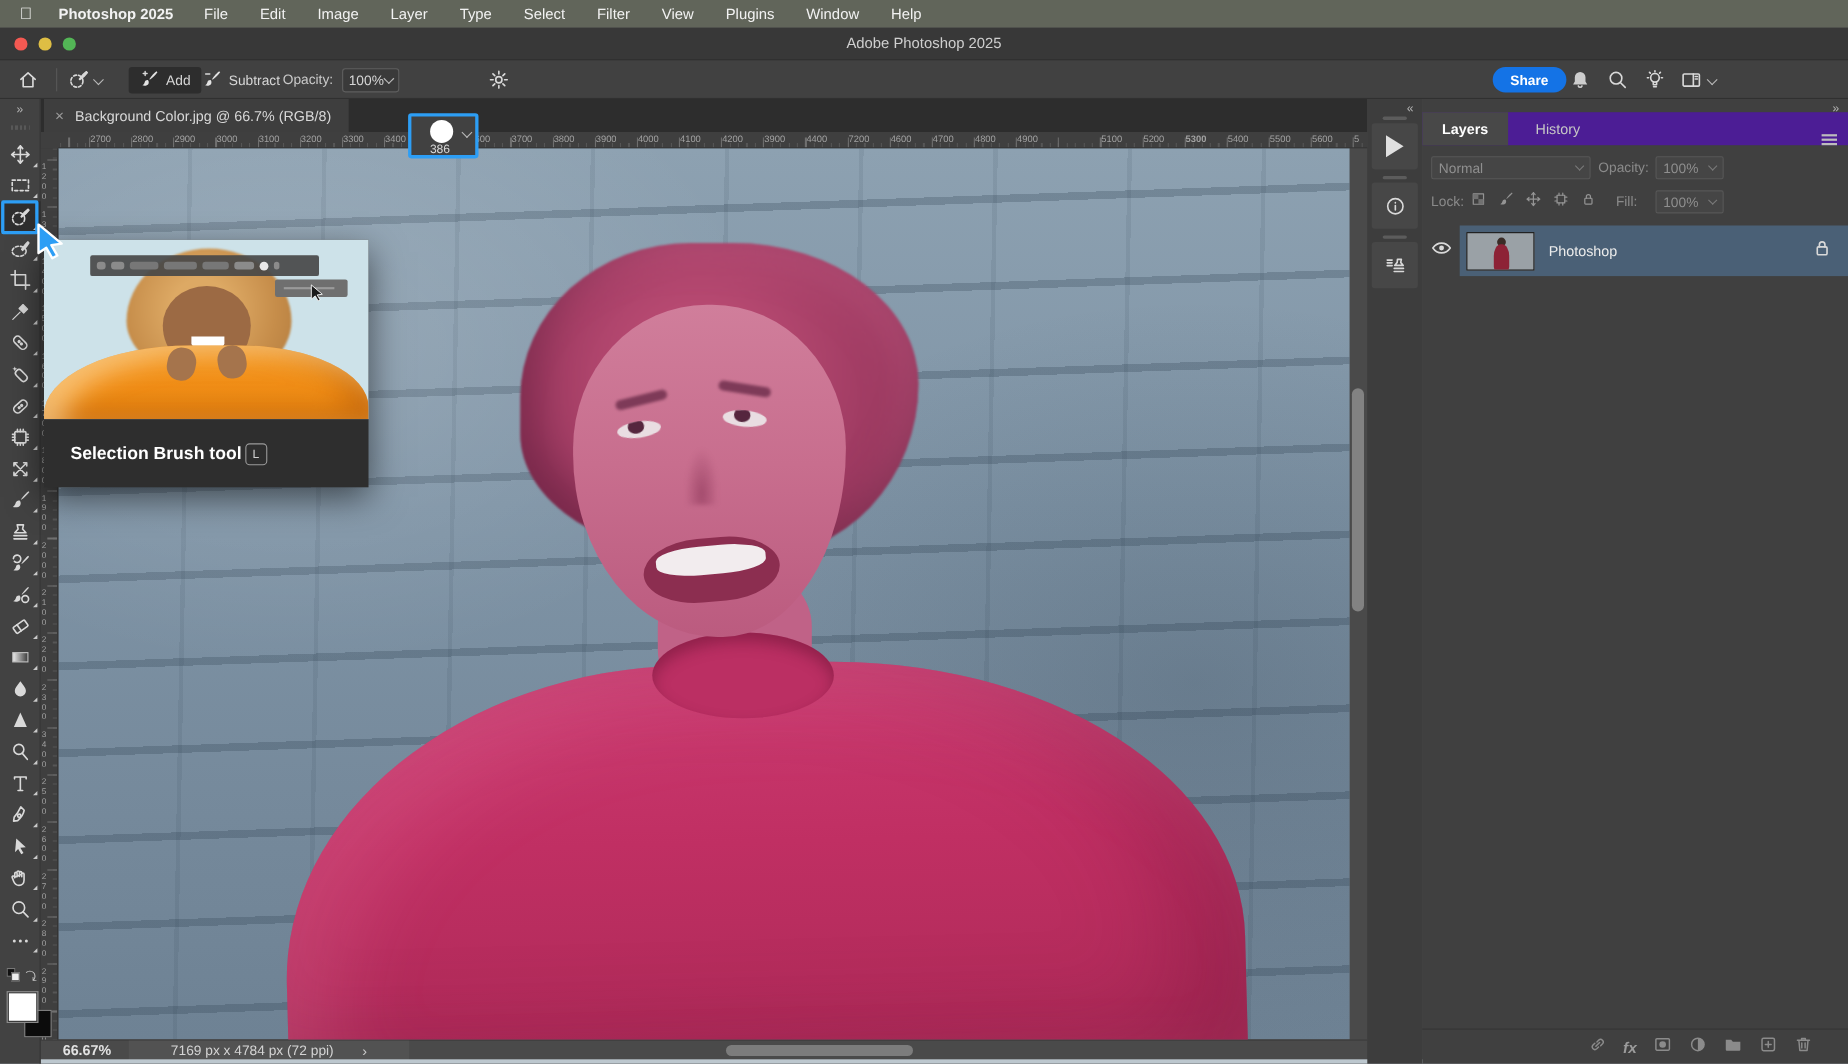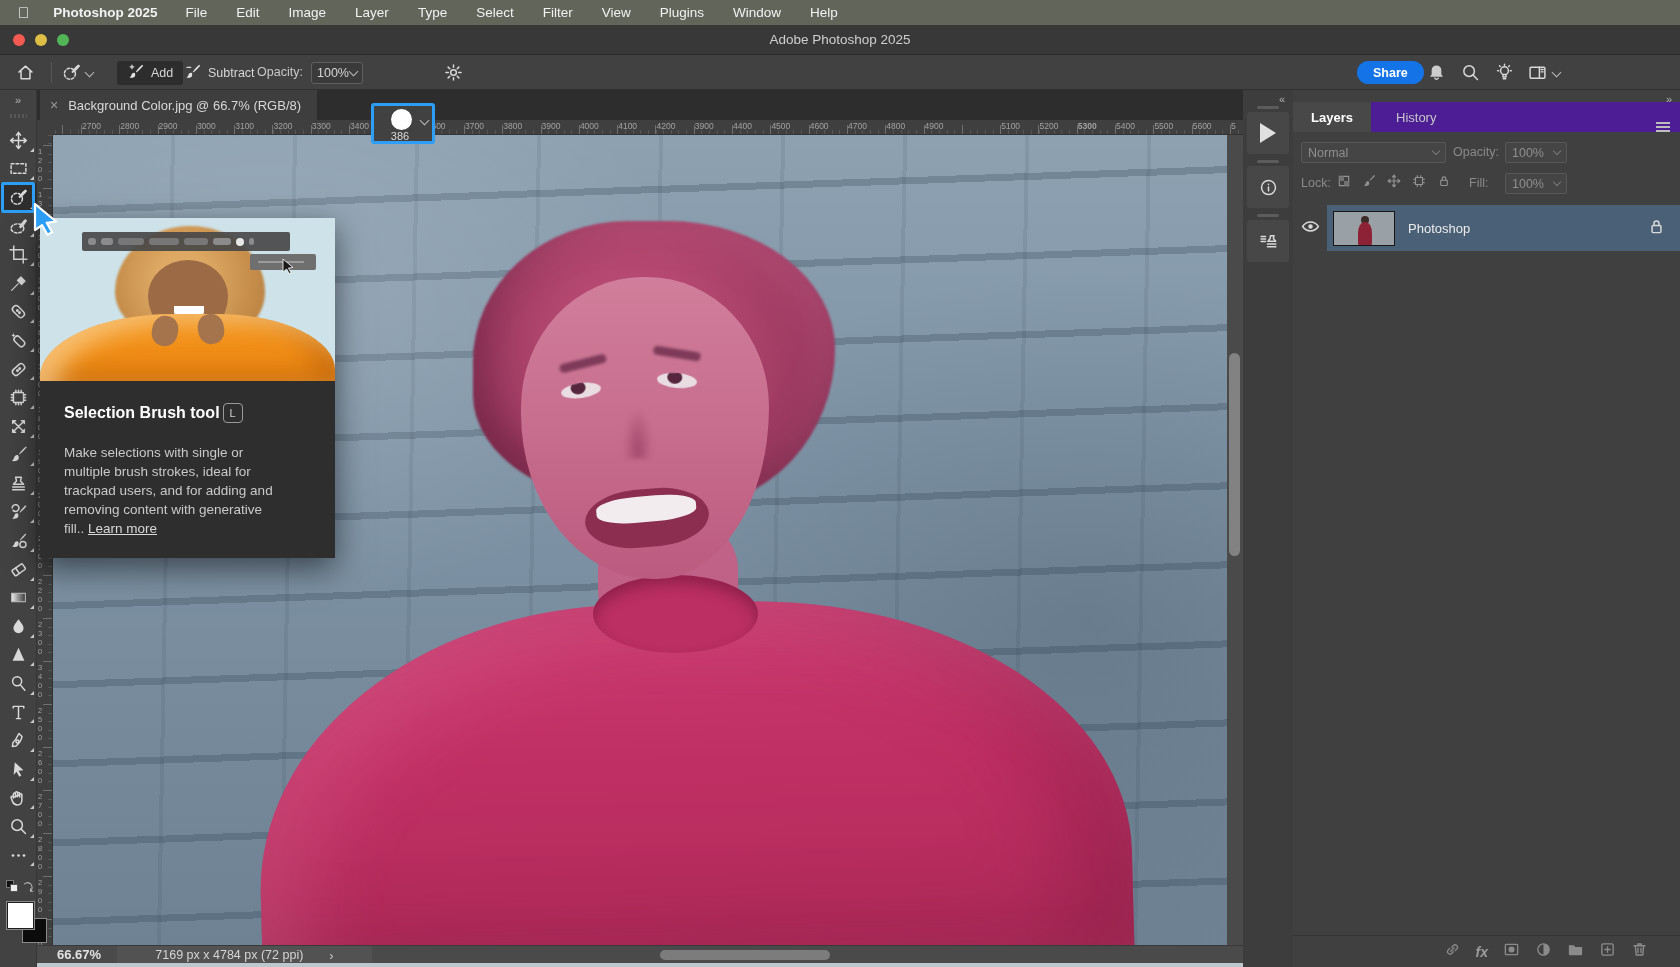--- a/index.html
+++ b/index.html
@@ -381,21 +381,21 @@
       <span class="hr-label" style="left: 351.4px;">3500</span>
       <span class="hr-label" style="left: 389.7px;">3600</span>
       <span class="hr-label" style="left: 428px;">3700</span>
       <span class="hr-label" style="left: 466.3px;">3800</span>
       <span class="hr-label" style="left: 504.6px;">3900</span>
       <span class="hr-label" style="left: 542.9px;">4000</span>
       <span class="hr-label" style="left: 581.2px;">4100</span>
       <span class="hr-label" style="left: 619.5px;">4200</span>
       <span class="hr-label" style="left: 657.8px;">3900</span>
       <span class="hr-label" style="left: 696.1px;">4400</span>
-      <span class="hr-label" style="left: 734.4px;">4500</span>
+      <span class="hr-label" style="left: 734.4px;">7200</span>
       <span class="hr-label" style="left: 772.7px;">4600</span>
       <span class="hr-label" style="left: 811px;">4700</span>
       <span class="hr-label" style="left: 849.3px;">4800</span>
       <span class="hr-label" style="left: 887.6px;">4900</span>
       <span class="hr-label" style="left: 925.9px; margin-top: 16px;">5000</span>
       <span class="hr-label" style="left: 964.2px;">5100</span>
       <span class="hr-label" style="left: 1002.5px;">5200</span>
       <span class="hr-label" style="left: 1040.8px; font-weight: bold;">5300</span>
       <span class="hr-label" style="left: 1079.1px;">5400</span>
       <span class="hr-label" style="left: 1117.4px;">5500</span>
@@ -781,24 +781,20 @@
       <div class="tt-dropdown"></div>
       <svg class="tt-cursor" width="14" height="16" viewBox="0 0 14 16">
         <path d="M1 1l10 8.5-4.6.6 2.6 4.5-1.8 1-2.6-4.6L1 14z" fill="#1b1b1b" stroke="#fff" stroke-width=".8"></path>
       </svg>
     </div>
     <div class="tt-body">
       <div class="tt-title-row">
         <span class="tt-title">Selection Brush tool</span>
         <span class="tt-key">L</span>
       </div>
-      <div class="tt-text">
-        <span>Make selections with single or multiple brush strokes, ideal for trackpad users, and for adding and removing content with generative fill..</span>
-        <span class="tt-link">Learn more</span>
-      </div>
     </div>
   </div>
 
   <svg class="big-cursor" width="30" height="34" viewBox="0 0 30 34">
     <path d="M2 1l21 17.5-9.3 1.3 5.4 9.5-4.6 2.5-5.4-9.6L2 27z" fill="#2d9ef5" stroke="#fff" stroke-width="2.2" stroke-linejoin="round"></path>
   </svg>
 
 </div>
 
 </body></html>

